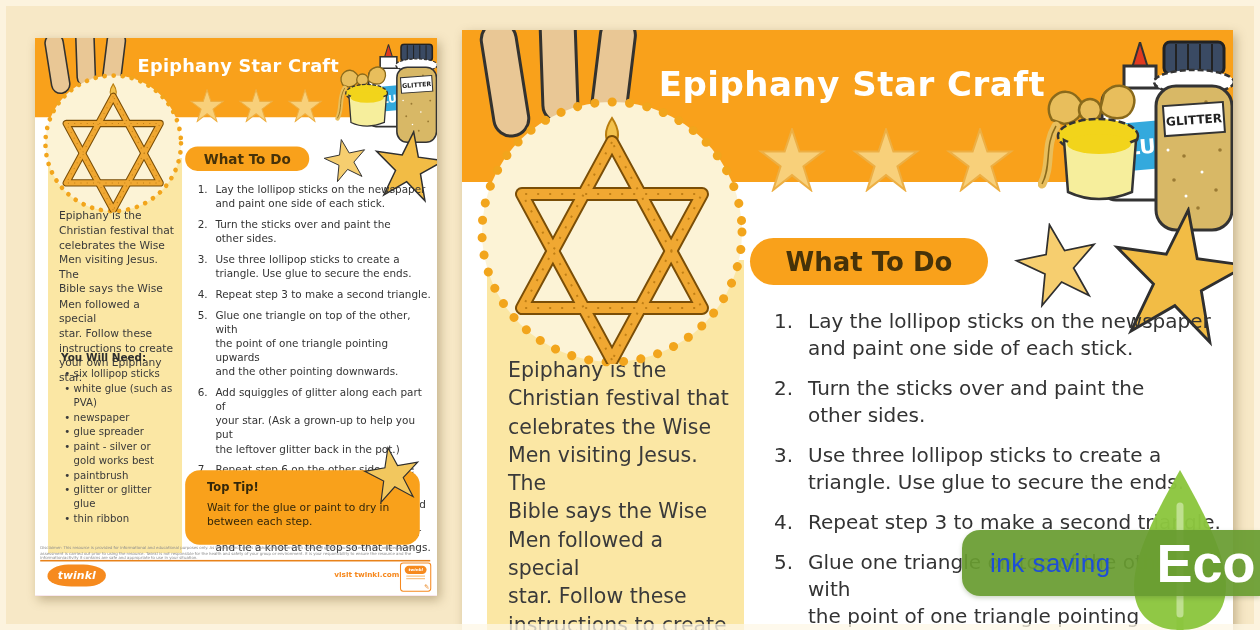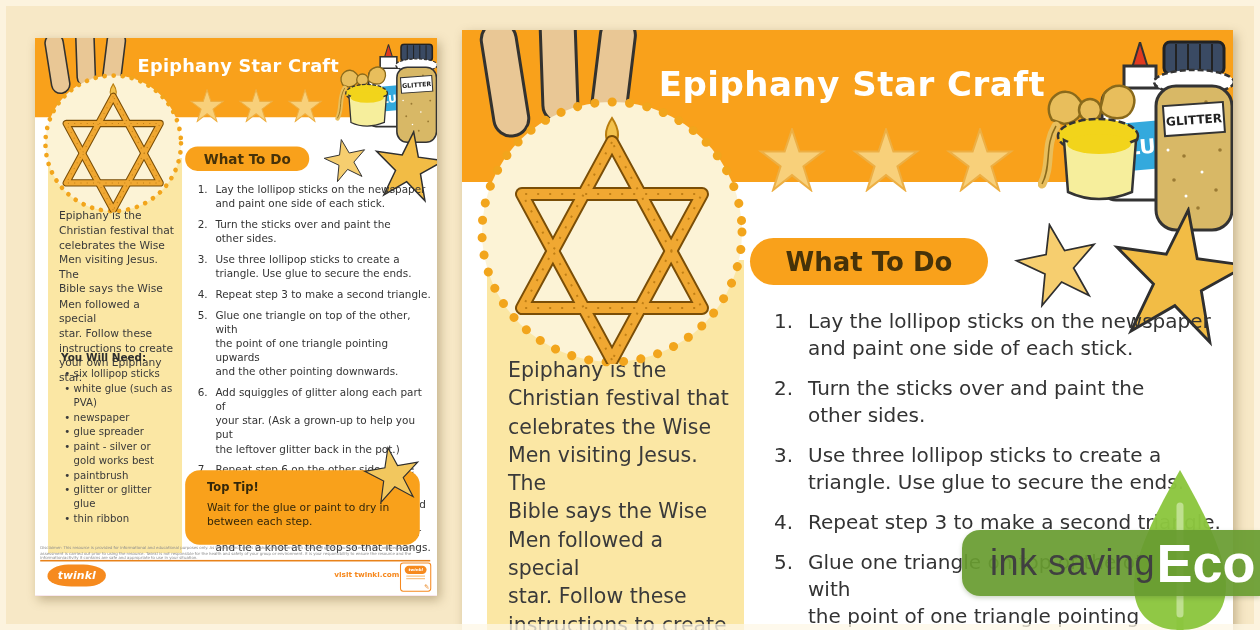--- a/index.html
+++ b/index.html
@@ -105,22 +105,22 @@
   .footer-badge .pencil { position:absolute; right:2px; bottom:0; font-size:12px; color:#E8821A; }
 
   
   .leaf-wrap { position:absolute; left:1116px; top:464px; z-index:40; }
   .ink-band {
     position:absolute; left:962px; top:530px; width:298px; height:66px;
     background:rgba(104,156,48,.93); border-radius:18px 0 0 18px; z-index:41;
     box-shadow:0 2px 4px rgba(60,90,30,.25);
   }
   .ink-label {
-    position:absolute; left:990px; top:538px; z-index:42; color:#404040;
-    font-family:"Liberation Sans", sans-serif; font-size:36px; line-height:50px; font-weight:500; letter-spacing:.5px;
+    position:absolute; left:990px; top:538px; z-index:42; color:#1d4ed8;
+    font-family:"Liberation Sans", sans-serif; font-size:26px; line-height:50px; font-weight:500; letter-spacing:.5px;
   }
   .eco-label {
     position:absolute; left:1156px; top:536px; width:100px; text-align:center; z-index:42; color:#fff;
     font-family:"Liberation Sans", sans-serif; font-size:54px; line-height:54px; font-weight:bold;
   }
 </style>
 </head>
 <body>
 
 <div class="sheet sheet-small doc-mount">

